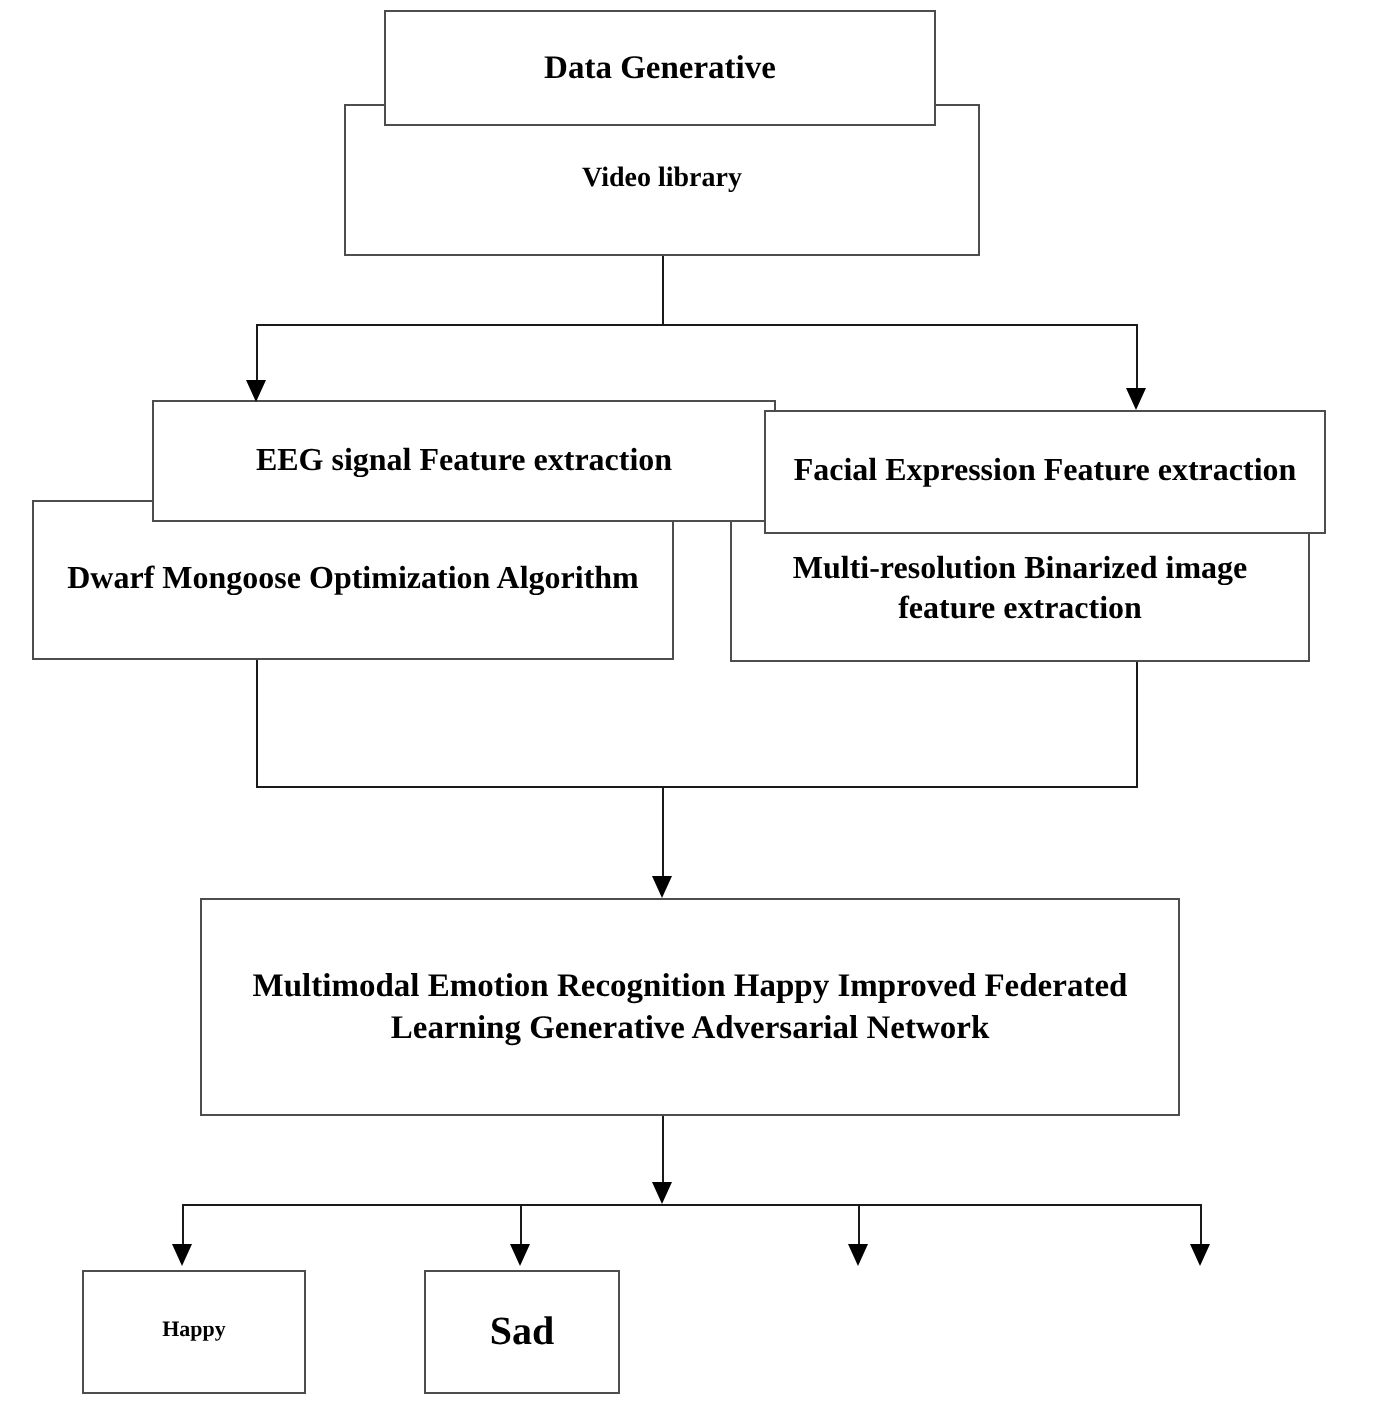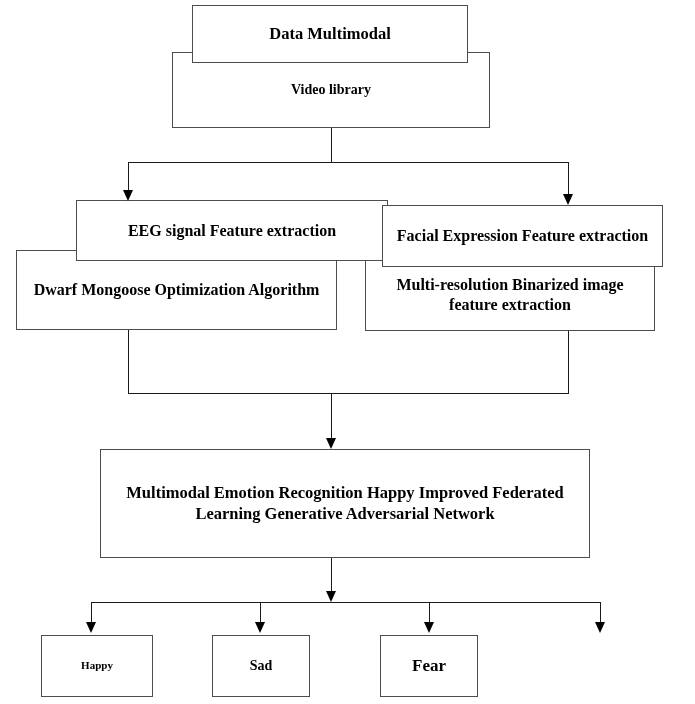--- a/index.html
+++ b/index.html
@@ -40,21 +40,21 @@
 
   .n-eeg           { left: 36px;  top: 200px; width: 312px; height: 61px;  font-size: 16px;   z-index: 3; margin-left: 40px; }
   .n-dmo           { left: 16px;  top: 250px; width: 321px; height: 80px;  font-size: 16px;   z-index: 2; }
 
   .n-facial        { left: 382px; top: 205px; width: 281px; height: 62px;  font-size: 16px;   z-index: 3; }
   .n-mrb           { left: 365px; top: 258px; width: 290px; height: 73px;  font-size: 16px;   z-index: 2; }
 
   .n-merge         { left: 100px; top: 449px; width: 490px; height: 109px; font-size: 16.5px; z-index: 2; }
 
   .n-out0          { left: 41px;  top: 635px; width: 112px; height: 62px;  font-size: 11px;   z-index: 2; }
-  .n-out1          { left: 212px; top: 635px; width: 98px;  height: 62px;  font-size: 14px;   z-index: 2; }
+  .n-out1          { left: 212px; top: 635px; width: 98px;  height: 62px;  font-size: 20px;   z-index: 2; }
   .n-out2          { left: 380px; top: 635px; width: 98px;  height: 62px;  font-size: 17px;   z-index: 2; }
   .n-out3          { left: 550px; top: 635px; width: 98px;  height: 62px;  font-size: 17px;   z-index: 2; }
 
   
   .vline {
     position: absolute;
     width: 0;
     border-left: 1.4px solid #1a1a1a;
     z-index: 1;
   }
@@ -76,21 +76,21 @@
 </style>
 </head>
 <body>
 
 <div id="canvas">
 
   <div class="node n-video-lib">
     <span class="label">Video library</span>
   </div>
   <div class="node n-data-acq">
-    <span class="label">Data Multimodal</span>
+    <span class="label">Data Generative</span>
   </div>
 
   <div class="vline" style="left:331px; top:128px; height:34px;"></div>
   <div class="hline" style="left:128px; top:162px; width:441px;"></div>
   <div class="vline" style="left:128px; top:162px; height:30px;"></div>
   <div class="vline" style="left:568px; top:162px; height:33px;"></div>
   <div class="arrowhead" style="left:123px; top:190px;"></div>
   <div class="arrowhead" style="left:563px; top:194px;"></div>
 
   <div class="node n-dmo">
@@ -132,17 +132,14 @@
 
   <div class="vline" style="left:600px; top:602px; height:22px;"></div>
   <div class="arrowhead" style="left:595px; top:622px;"></div>
 
   <div class="node n-out0">
     <span class="label">Happy</span>
   </div>
   <div class="node n-out1">
     <span class="label">Sad</span>
   </div>
-  <div class="node n-out2">
-    <span class="label">Fear</span>
-  </div>
 
 </div>
 
 </body></html>

